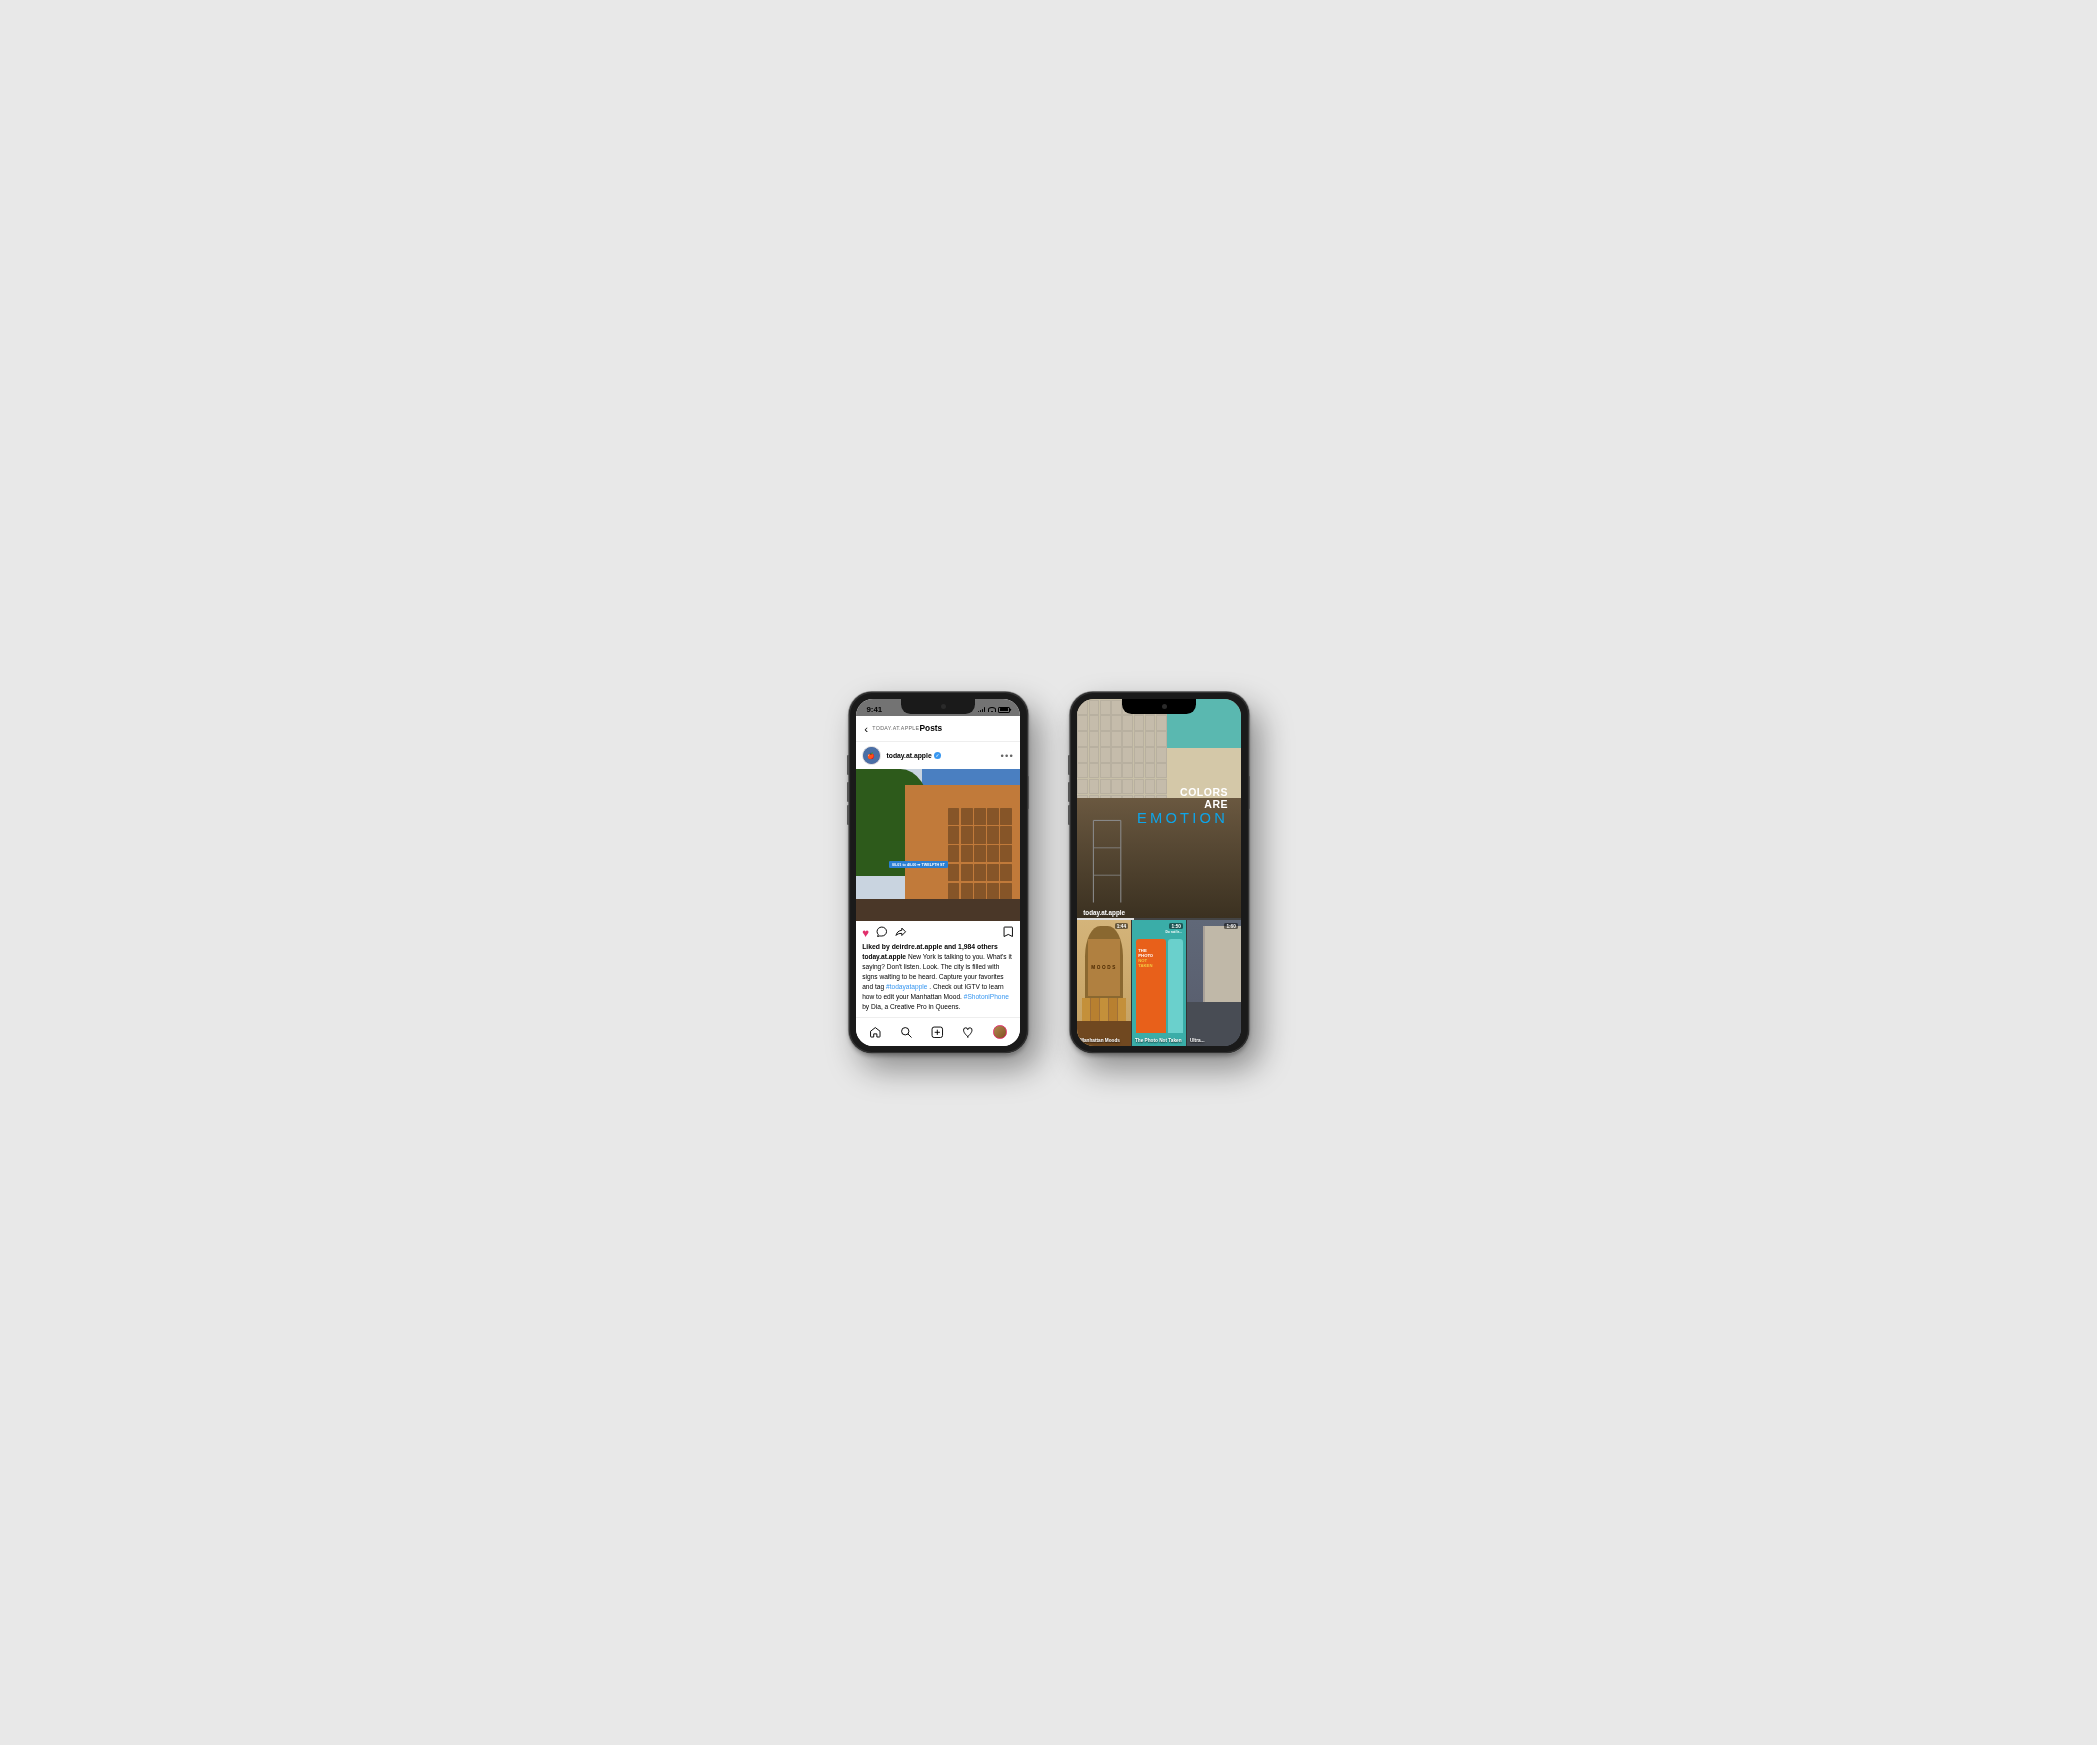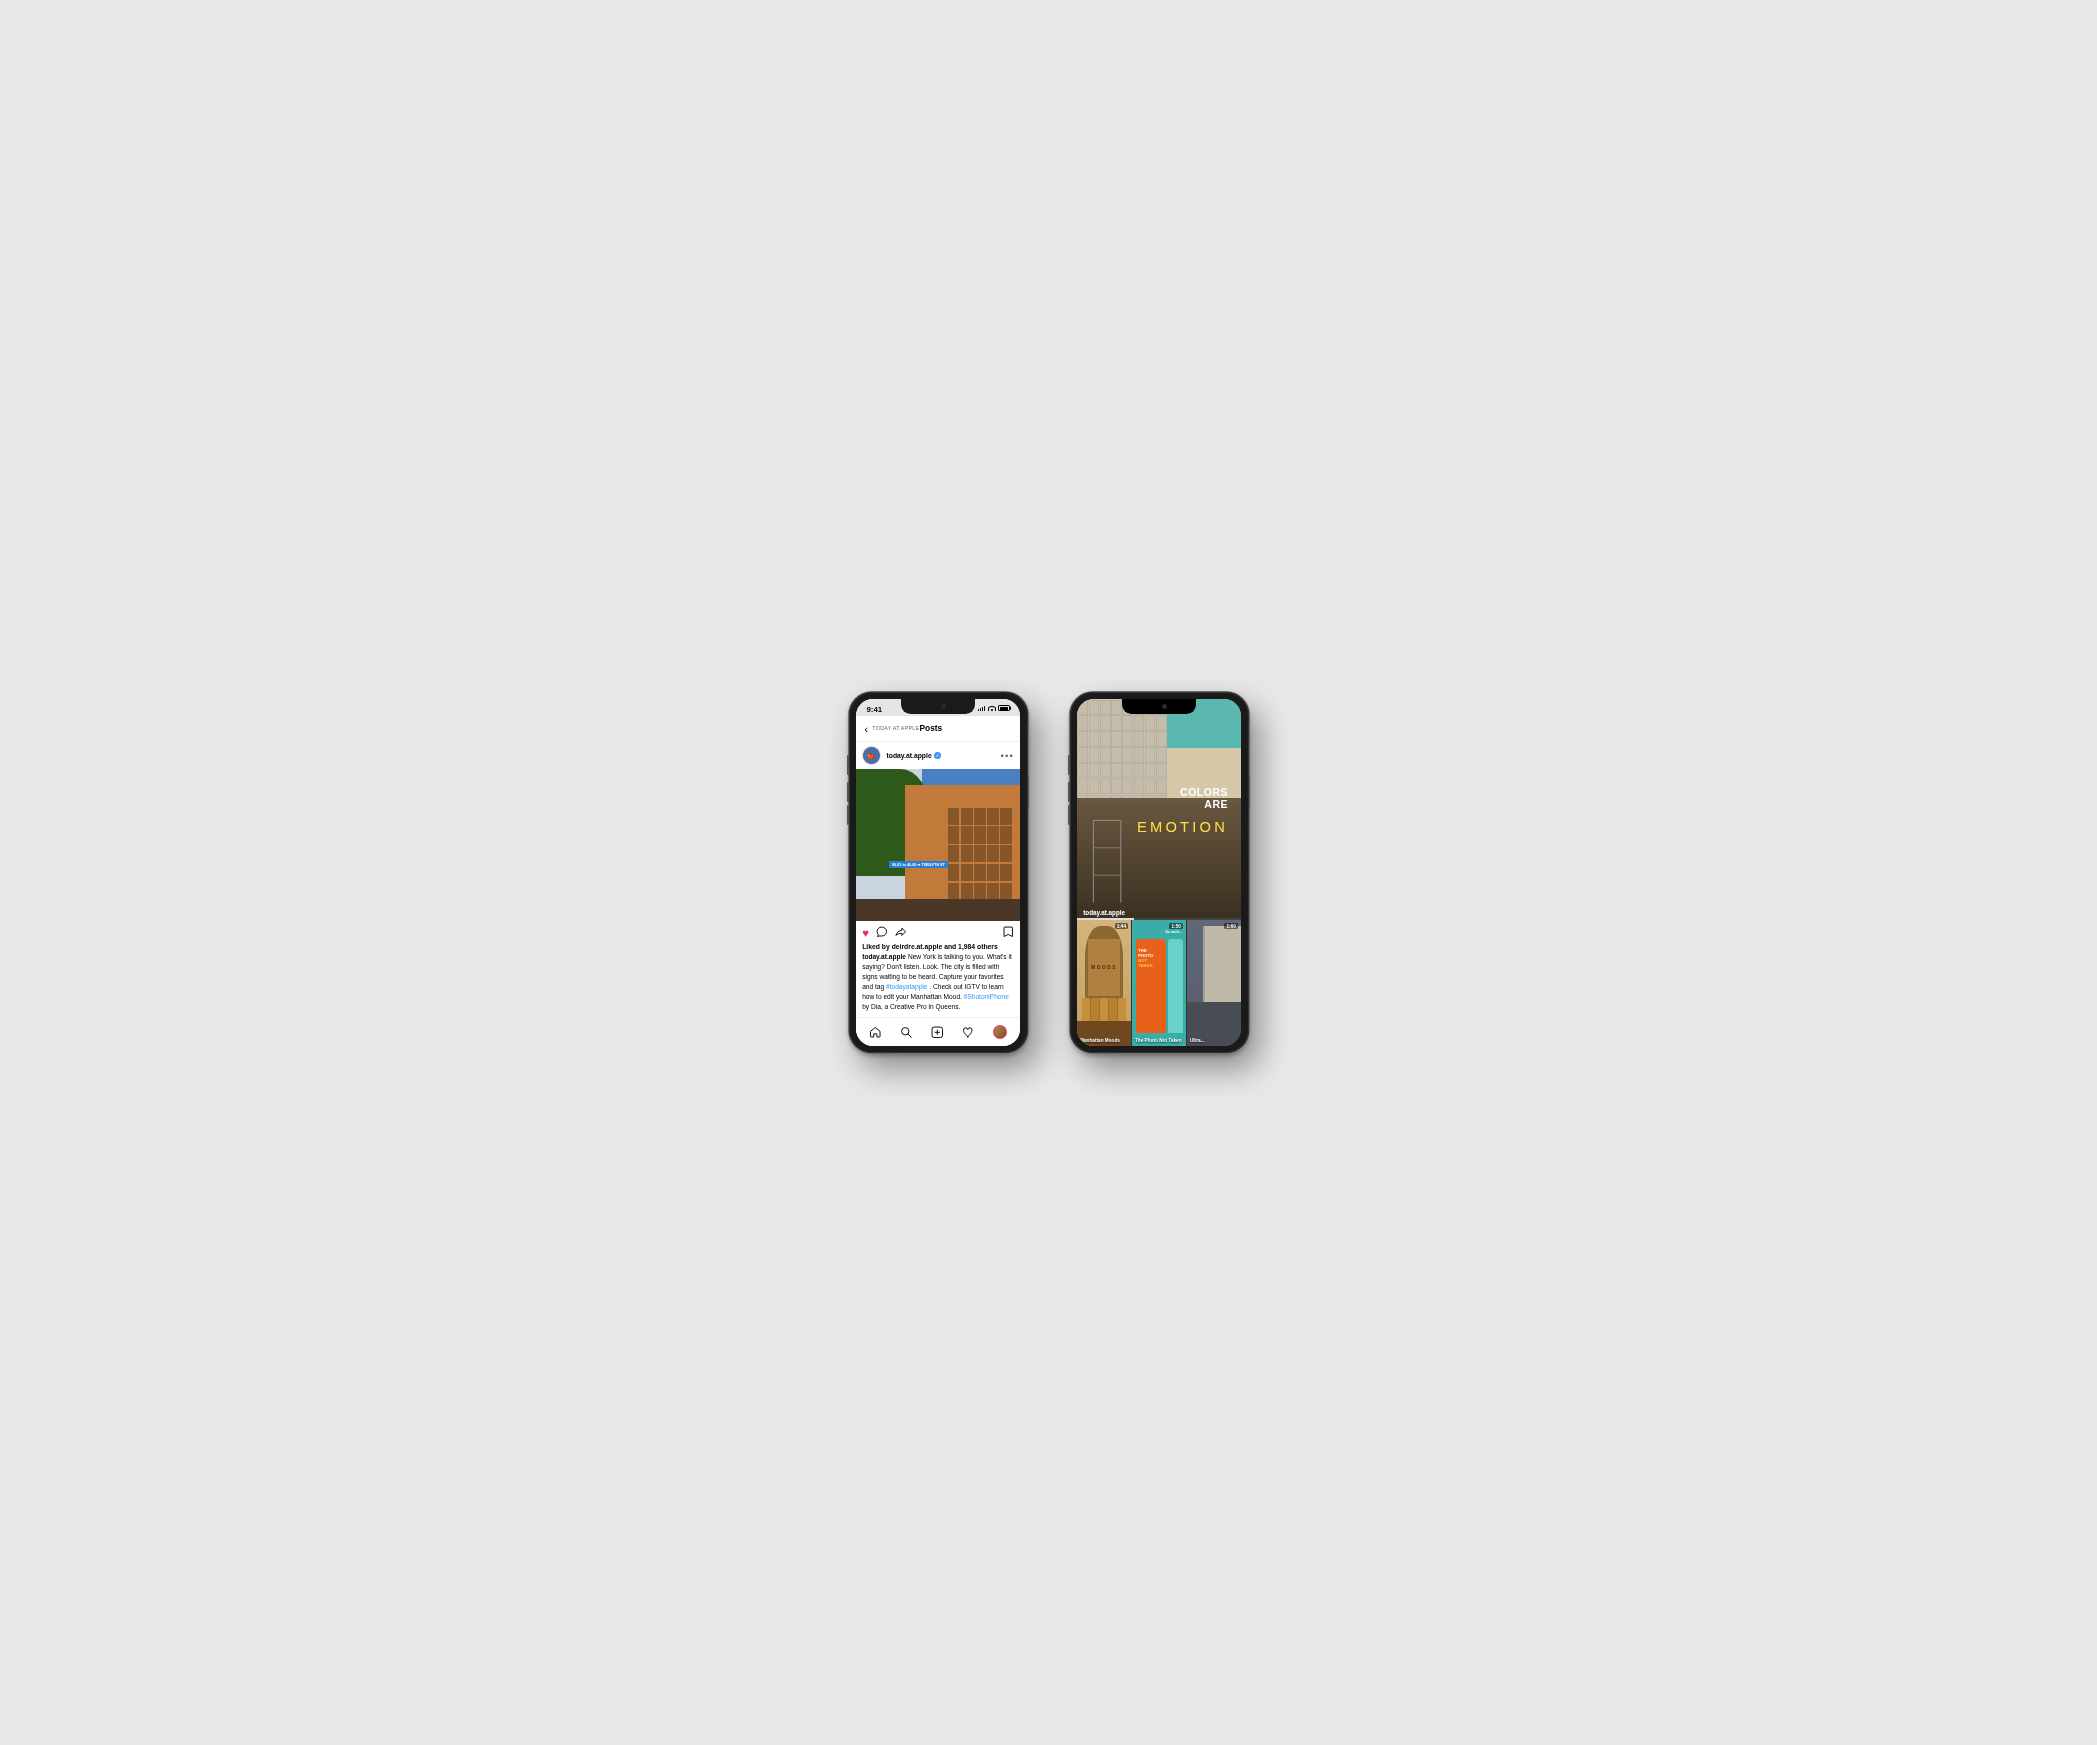--- a/index.html
+++ b/index.html
@@ -90,25 +90,25 @@
     }
 
     
     .phone-instagram .phone-screen {
       height: 347px;
     }
 
     .status-bar {
       display: flex;
       justify-content: space-between;
-      align-items: flex-start;
+      align-items: center;
       padding: 6.3px 10.5px 2.1px;
       font-size: 6.8px;
       font-weight: 600;
-      background: #e5e5e5;
+      background: #737373;
     }
 
     .status-time { font-size: 7.9px; font-weight: 700; }
     .status-icons { display: flex; align-items: center; gap: 2.6px; font-size: 6.3px; }
 
     .signal-bars {
       display: flex; align-items: flex-end; gap: 0.5px; height: 5.3px;
     }
     .signal-bars span {
       width: 1.6px; background: #000; border-radius: 0.5px;
@@ -515,26 +515,25 @@
     .text-colors-are {
       color: #fff;
       font-size: 10.5px;
       font-weight: 800;
       letter-spacing: 0.5px;
       line-height: 1.1;
       text-transform: uppercase;
     }
 
     .text-emotion {
-      color: #fde047;
+      color: #0ea5e9;
       font-size: 14.7px;
       font-weight: 300;
       letter-spacing: 3.2px;
       text-transform: uppercase;
-      margin-top: 9px;
     }
 
     .igtv-progress {
       width: 100%;
       height: 1.6px;
       background: #444;
       position: absolute;
       bottom: 0;
     }
 

